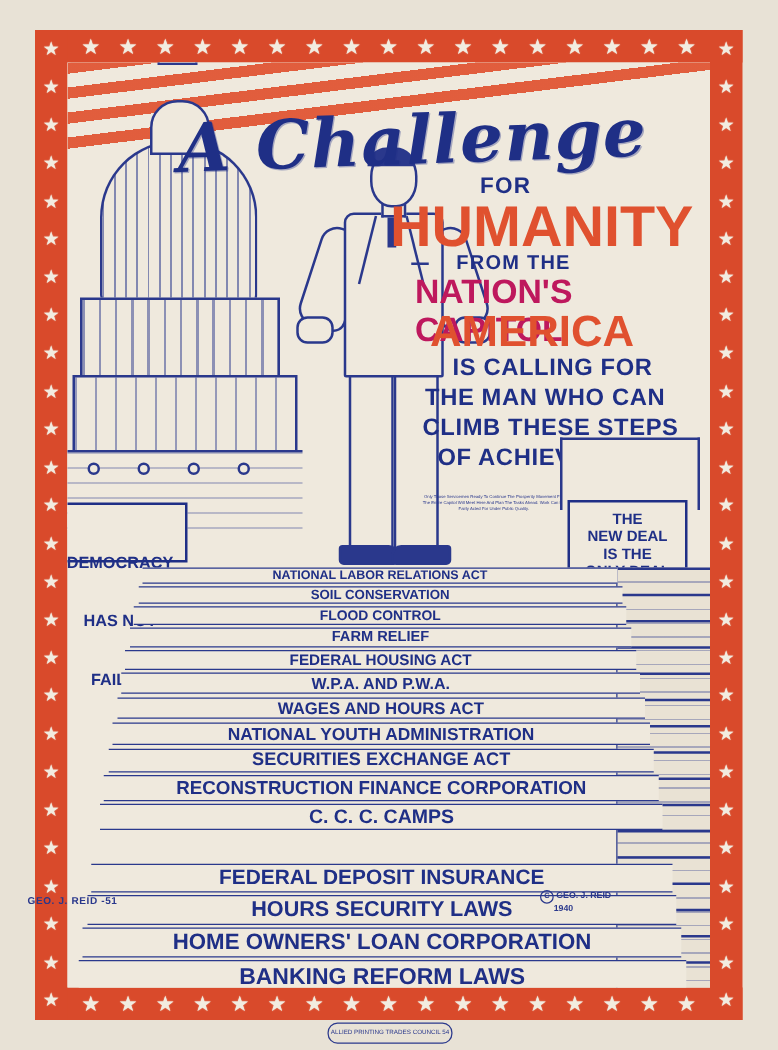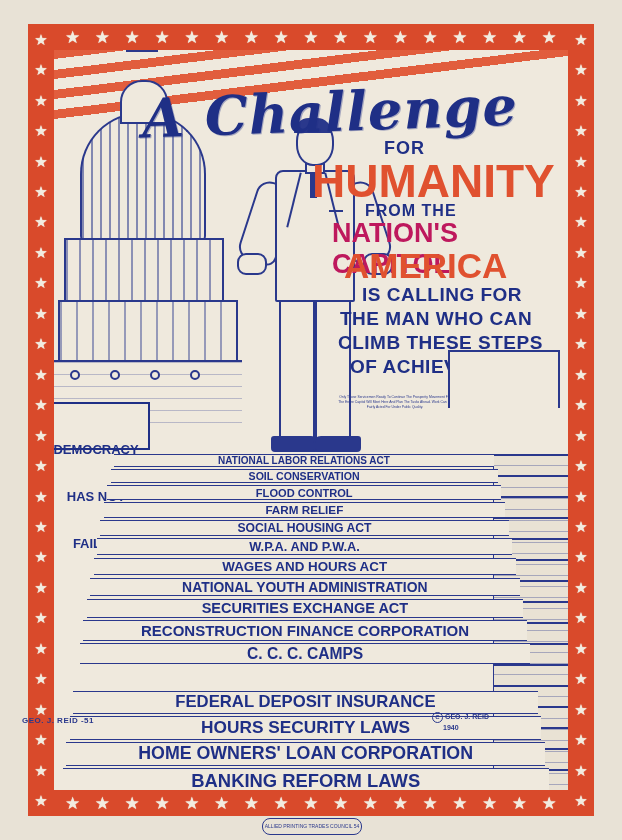--- a/index.html
+++ b/index.html
@@ -399,20 +399,26 @@
 
     <div class="caption">Only Those Servicemen Ready To Continue The Prosperity Movement For The Entire Capitol Will Meet Here And Plan The Tasks Ahead. Work Can Be Fairly Acted For Under Public Quality.</div>
 
     <div class="plaque-left">
       <div>DEMOCRACY</div>
       <div>HAS NOT</div>
       <div>FAILED</div>
     </div>
 
     <div class="pillar"></div>
+    <div class="plaque-right">
+      <div>THE</div>
+      <div>NEW DEAL</div>
+      <div>IS THE</div>
+      <div>ONLY DEAL</div>
+    </div>
 
     <div class="steps" id="steps-container">
       <div class="side-rail">
           <div class="rail-line" style="top: 0px; left: 0px; width: 74px;"></div>
           <div class="rail-line" style="top: 21px; left: 0px; width: 74px;"></div>
           <div class="rail-line" style="top: 42px; left: 0px; width: 74px;"></div>
           <div class="rail-line" style="top: 63px; left: 0px; width: 74px;"></div>
           <div class="rail-line" style="top: 84px; left: 0px; width: 74px;"></div>
           <div class="rail-line" style="top: 105px; left: 0px; width: 74px;"></div>
           <div class="rail-line" style="top: 126px; left: 0px; width: 74px;"></div>
@@ -432,21 +438,21 @@
         <div class="step" style="left: 56.5882px; width: 387.059px; top: 15.2px; height: 13.8235px; font-size: 10.6px;">
           <span>SOIL CONSERVATION</span>
         </div>
         <div class="step" style="left: 53.1765px; width: 394.118px; top: 31.2235px; height: 14.6471px; font-size: 11.1px;">
           <span>FLOOD CONTROL</span>
         </div>
         <div class="step" style="left: 49.7647px; width: 401.176px; top: 48.0706px; height: 15.4706px; font-size: 11.7px;">
           <span>FARM RELIEF</span>
         </div>
         <div class="step" style="left: 46.3529px; width: 408.235px; top: 65.7412px; height: 16.2941px; font-size: 12.2px;">
-          <span>SOCIAL HOUSING ACT</span>
+          <span>FEDERAL HOUSING ACT</span>
         </div>
         <div class="step" style="left: 42.9412px; width: 415.294px; top: 84.2353px; height: 17.1176px; font-size: 12.8px;">
           <span>W.P.A. AND P.W.A.</span>
         </div>
         <div class="step" style="left: 39.5294px; width: 422.353px; top: 103.553px; height: 17.9412px; font-size: 13.4px;">
           <span>WAGES AND HOURS ACT</span>
         </div>
         <div class="step" style="left: 36.1176px; width: 429.412px; top: 123.694px; height: 18.7647px; font-size: 13.9px;">
           <span>NATIONAL YOUTH ADMINISTRATION</span>
         </div>

